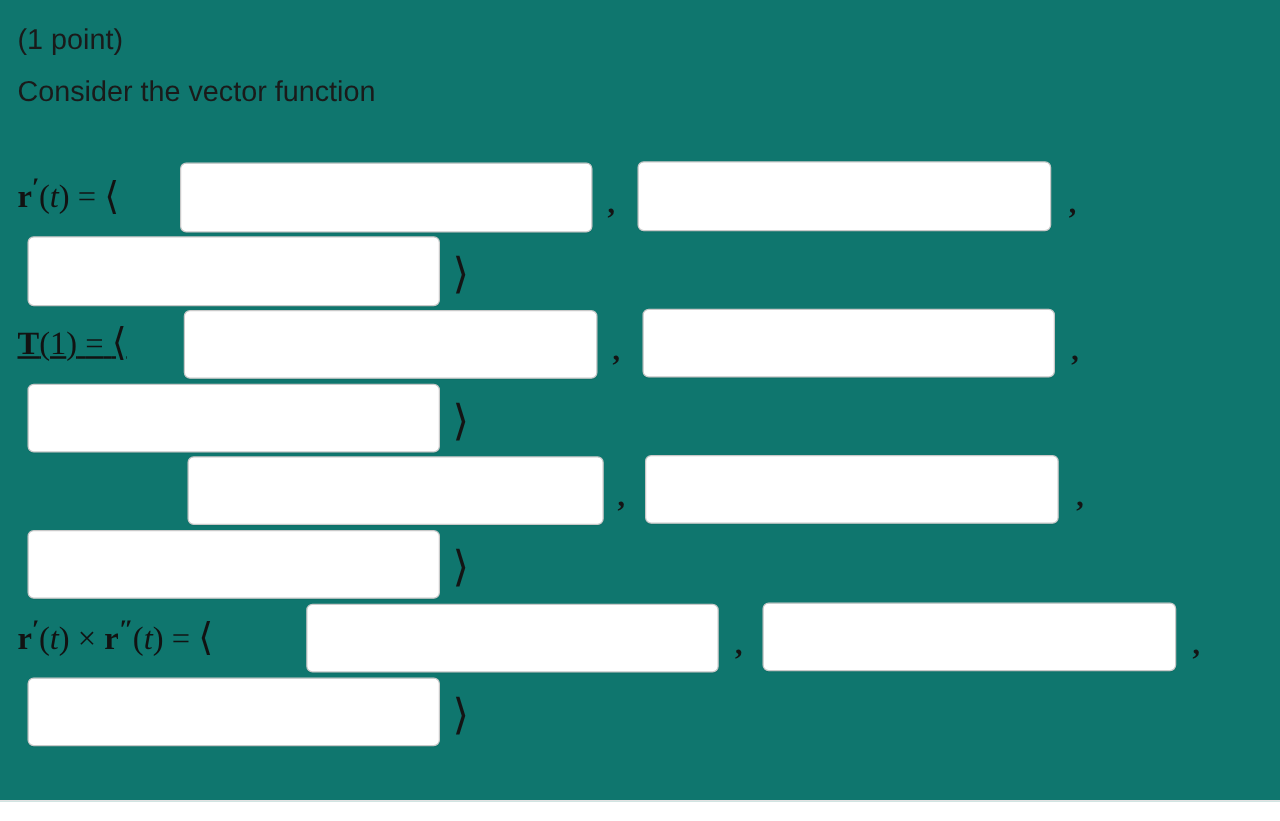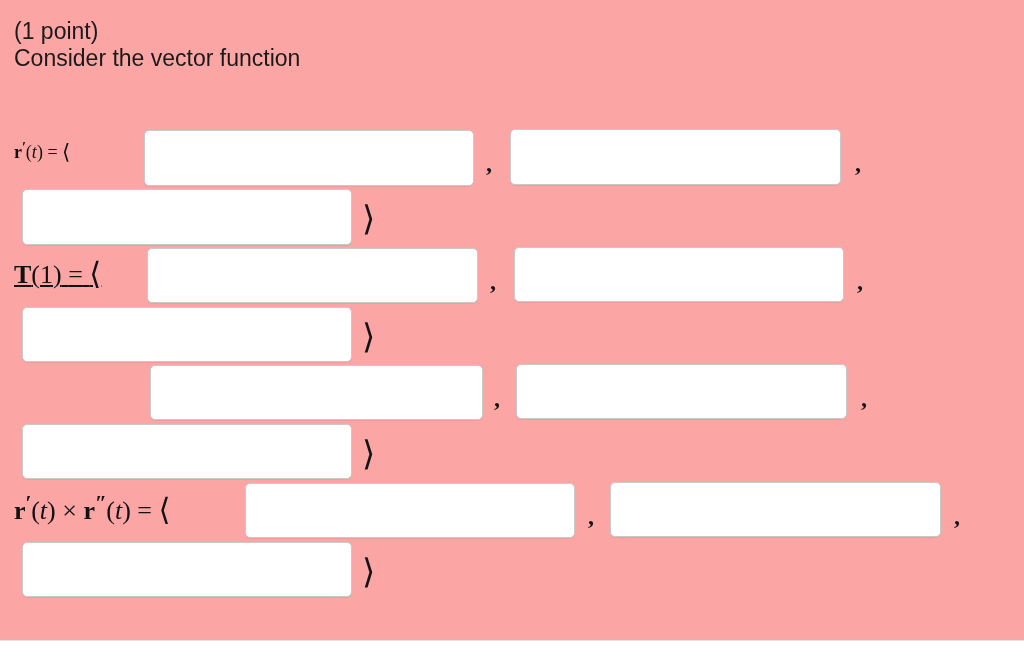--- a/index.html
+++ b/index.html
@@ -127,28 +127,28 @@
   .below-fold {
     position: absolute;
     left: 0;
     width: 1024px;
     background: #ffffff;
   }
 </style>
 </head>
 <body>
 
-<div id="page" style="background: #fca5a5;">
+<div id="page" style="background: #0f766e;">
 
   <div class="text-line" style="left:14px; top:18px;">(1 point)</div>
 
-  <div class="text-line" style="left:14px; top:45px;">Consider the vector function</div>
-
-
-  <div class="math" style="left:14px; top:140px; font-size:18px;">
+  <div class="text-line" style="left:14px; top:60px;">Consider the vector function</div>
+
+
+  <div class="math" style="left:14px; top:140px; font-size:26px;">
     <span class="bf">r</span><span class="prime">′</span><span class="op">(</span><span class="it">t</span><span class="op">)</span>
     <span class="op">=</span>
     <span class="ang">⟨</span>
   </div>
 
   <input class="answer-box" type="text" style="left: 144px; top: 130px; width: 330px; height: 56px; background: rgb(255, 255, 255); border-color: rgb(201, 201, 201);" placeholder="">
   <div class="comma" style="left:486px; top:150px;">,</div>
 
   <input class="answer-box" type="text" style="left: 510px; top: 129px; width: 331px; height: 56px; background: rgb(255, 255, 255); border-color: rgb(201, 201, 201);" placeholder="">
   <div class="comma" style="left:855px; top:150px;">,</div>

